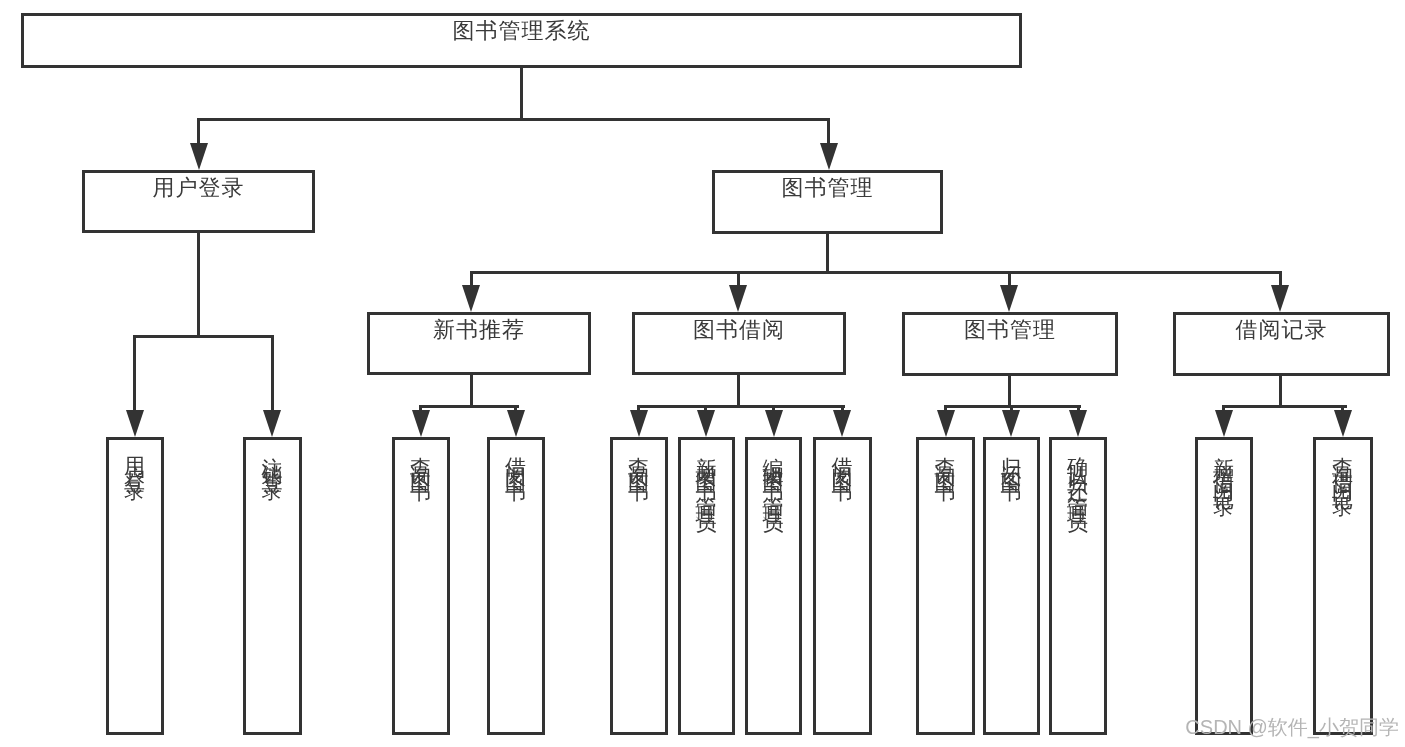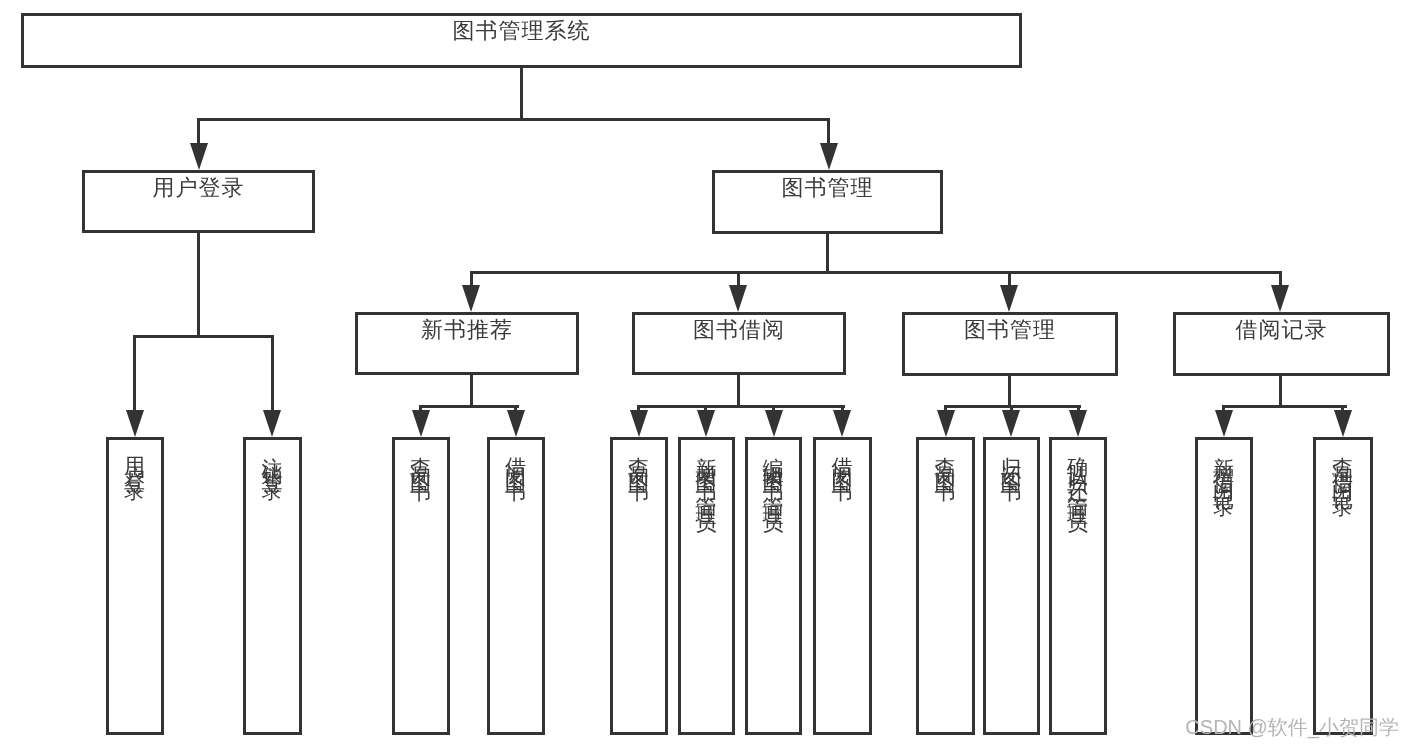--- a/index.html
+++ b/index.html
@@ -93,21 +93,21 @@
   <div class="cline" style="left:470px;top:271px;width:812px;height:3px;"></div>
   <div class="cline" style="left:470px;top:271px;width:3px;height:20px;"></div>
   <div class="cline" style="left:737px;top:271px;width:3px;height:20px;"></div>
   <div class="cline" style="left:1008px;top:271px;width:3px;height:20px;"></div>
   <div class="cline" style="left:1279px;top:271px;width:3px;height:20px;"></div>
   <div class="arr" style="left:462px;top:285px;"></div>
   <div class="arr" style="left:729px;top:285px;"></div>
   <div class="arr" style="left:1000px;top:285px;"></div>
   <div class="arr" style="left:1271px;top:285px;"></div>
 
-  <div class="box" style="left:355px;top:312px;width:224px;height:63px;">
+  <div class="box" style="left:367px;top:312px;width:224px;height:63px;">
     <span class="hlbl">新书推荐</span>
   </div>
   <div class="box" style="left:632px;top:312px;width:214px;height:63px;font-family:Liberation Mono, monospace;">
     <span class="hlbl">图书借阅</span>
   </div>
   <div class="box" style="left:902px;top:312px;width:216px;height:64px;">
     <span class="hlbl">图书管理</span>
   </div>
   <div class="box" style="left:1173px;top:312px;width:217px;height:64px;">
     <span class="hlbl">借阅记录</span>

